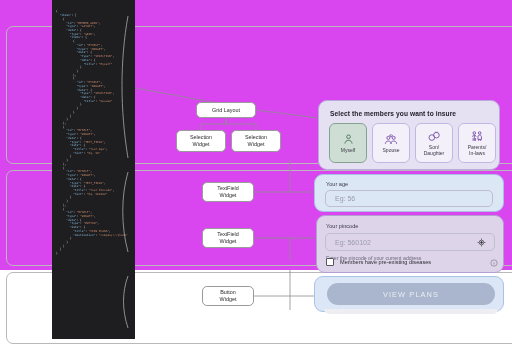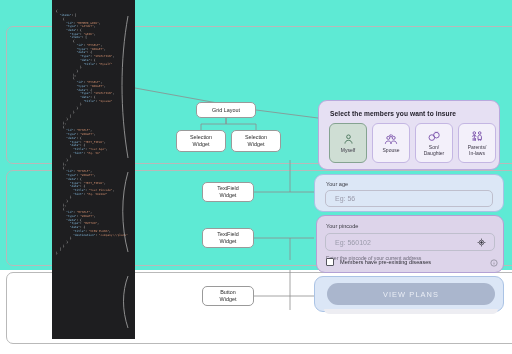--- a/index.html
+++ b/index.html
@@ -2,21 +2,21 @@
 <html><head>
 <meta charset="utf-8">
 <style>
   * { box-sizing: border-box; margin: 0; padding: 0; }
   html, body {
     width: 512px; height: 354px;
     background: #ffffff;
     font-family: "Liberation Sans", sans-serif;
     overflow: hidden;
   }
-  #canvas { position: relative; width: 512px; height: 270px; background: #5eead4; }
+  #canvas { position: relative; width: 512px; height: 270px; background: #d946ef; }
 
   
   .grp {
     position: absolute;
     border: 1px solid #b9b9b9;
     border-radius: 7px;
     background: transparent;
   }
   #grp1 { left: 6px;  top: 26px;  width: 882px; height: 138px; }
   #grp2 { left: 6px;  top: 170px; width: 882px; height: 96px; }

